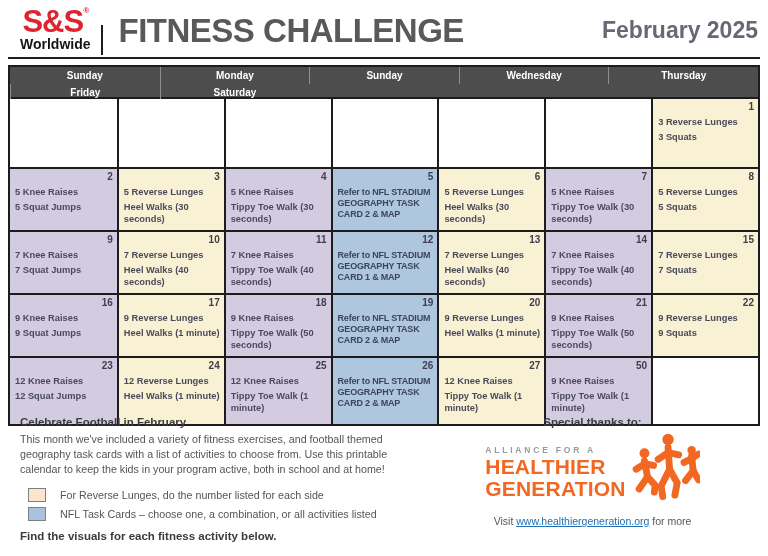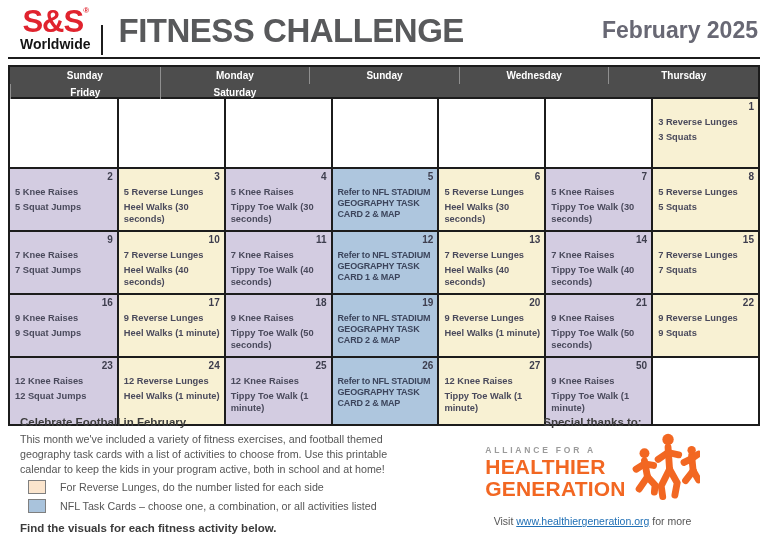--- a/index.html
+++ b/index.html
@@ -37,21 +37,21 @@
   .cell--empty  { background:#ffffff; }
   .cell-date { text-align:right; font-size:10px; font-weight:bold; color:#3e3e4e; line-height:12px; }
   .cell-line { font-size:9.3px; font-weight:bold; color:#4a4a5c; line-height:1.22; margin-top:4px; }
   .cell--blue .cell-line { font-size:9px; color:#3c455c; letter-spacing:-0.2px; }
 
   
   .footer { position:absolute; top:416px; left:20px; right:8px; display:flex; }
   .footer-left { width:405px; }
   .f-heading { font-size:11.5px; font-weight:bold; color:#3b3b3b; margin-bottom:4px; }
   .f-para { font-size:10.7px; color:#555; line-height:1.42; }
-  .legend { margin-top:2px; }
+  .legend { margin-top:10px; }
   .legend-item { display:flex; align-items:center; margin-bottom:5px; }
   .swatch { width:18px; height:14px; border:1.5px solid #7f7f7f; margin:0 14px 0 8px; flex:0 0 auto; }
   .swatch--peach { background:#fbe5cd; }
   .swatch--blue  { background:#a9c3dc; }
   .legend-label { font-size:10.7px; color:#555; }
   .f-find { font-size:11.5px; font-weight:bold; color:#3b3b3b; margin-top:9px; }
 
   .footer-right { flex:1; text-align:center; }
   .thanks { font-size:11.5px; font-weight:bold; color:#3b3b3b; }
   .ahg { display:flex; justify-content:center; align-items:center; margin-top:4px; }

